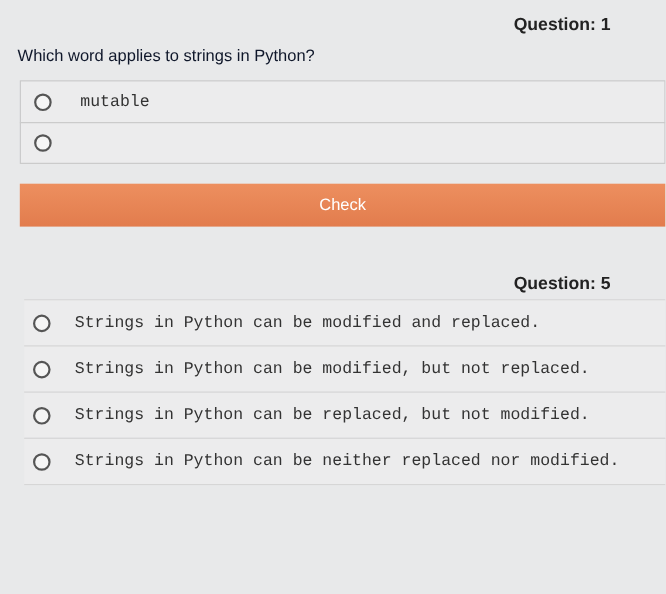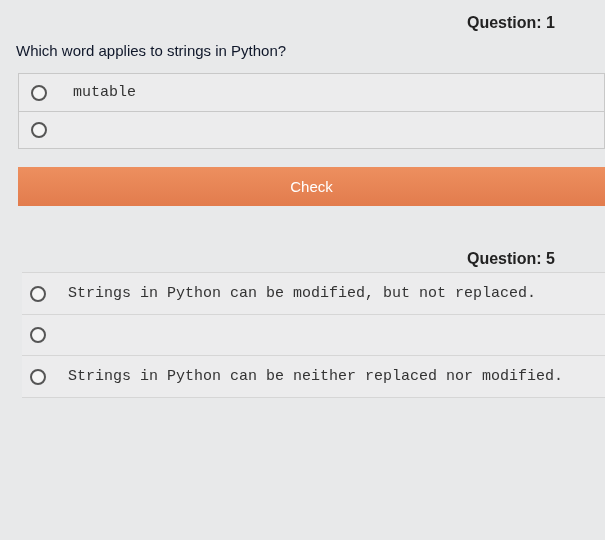--- a/index.html
+++ b/index.html
@@ -91,23 +91,28 @@
     </div>
   </div>
   <button class="check-btn">Check</button>
 </div>
 
 <div class="question-block q2">
   <div class="question-header">Question: 5</div>
   <div class="options">
     <div class="option-row">
       <span class="radio"></span>
+      <span class="option-label">Strings in Python can be modified and replaced.</span>
+    </div>
+    <div class="option-row">
+      <span class="radio"></span>
       <span class="option-label">Strings in Python can be modified, but not replaced.</span>
     </div>
     <div class="option-row">
       <span class="radio"></span>
+      <span class="option-label">Strings in Python can be replaced, but not modified.</span>
     </div>
     <div class="option-row">
       <span class="radio"></span>
       <span class="option-label">Strings in Python can be neither replaced nor modified.</span>
     </div>
   </div>
 </div>
 
 </body></html>

